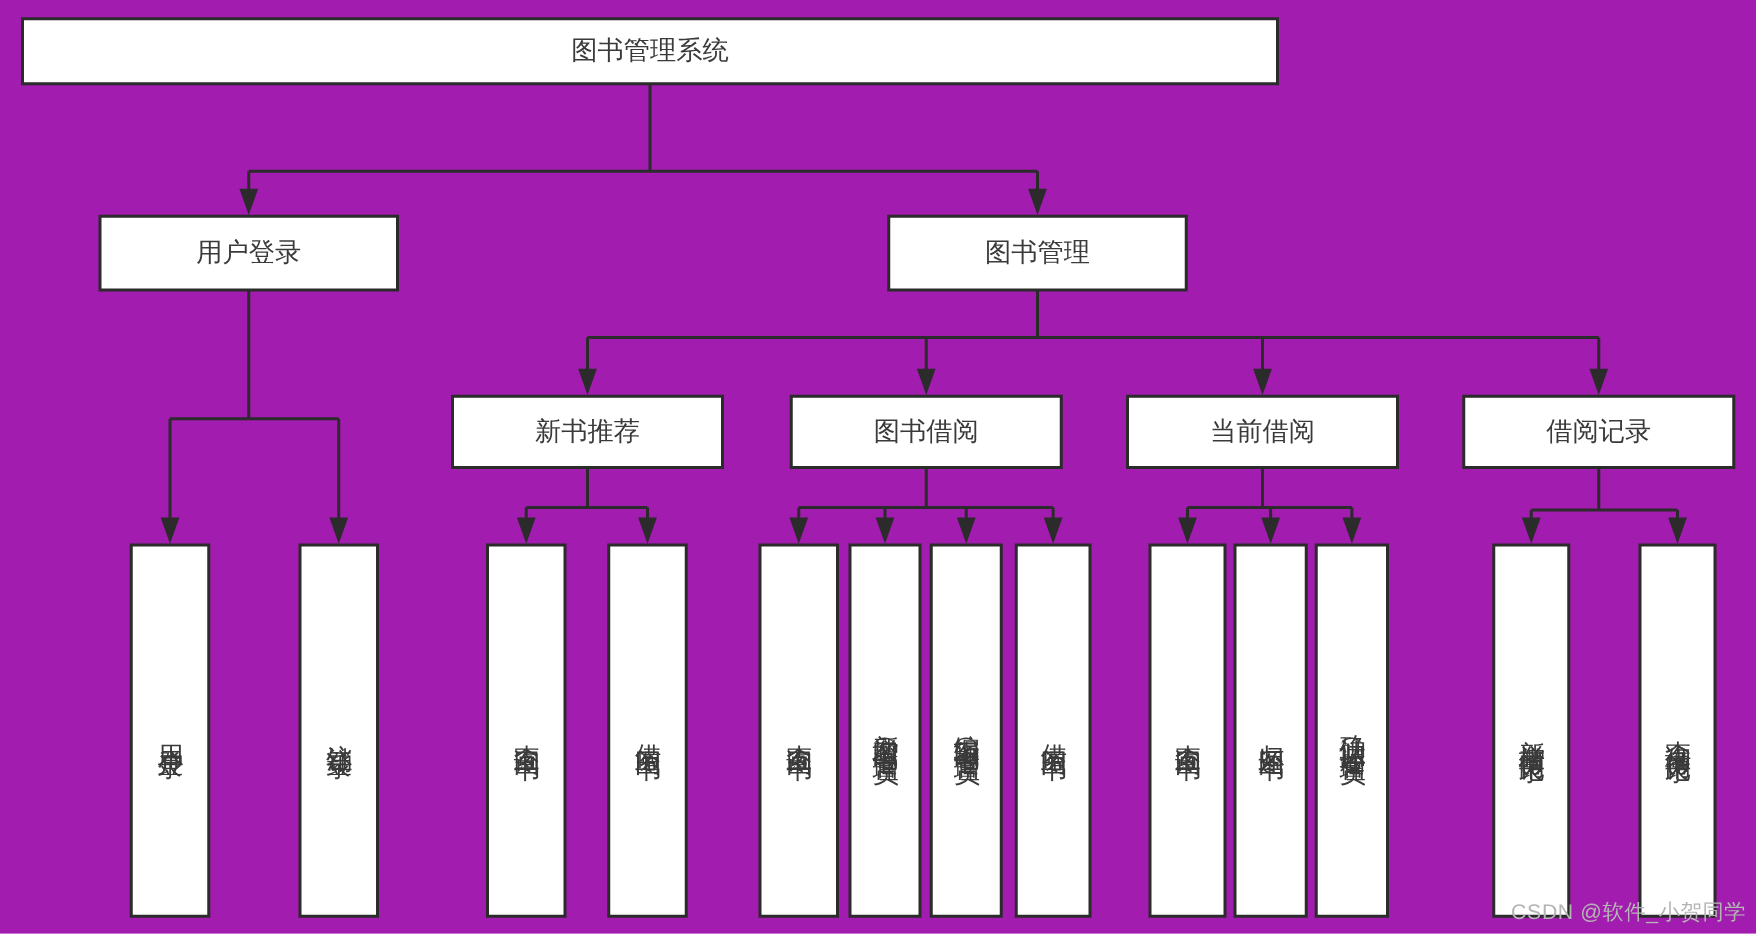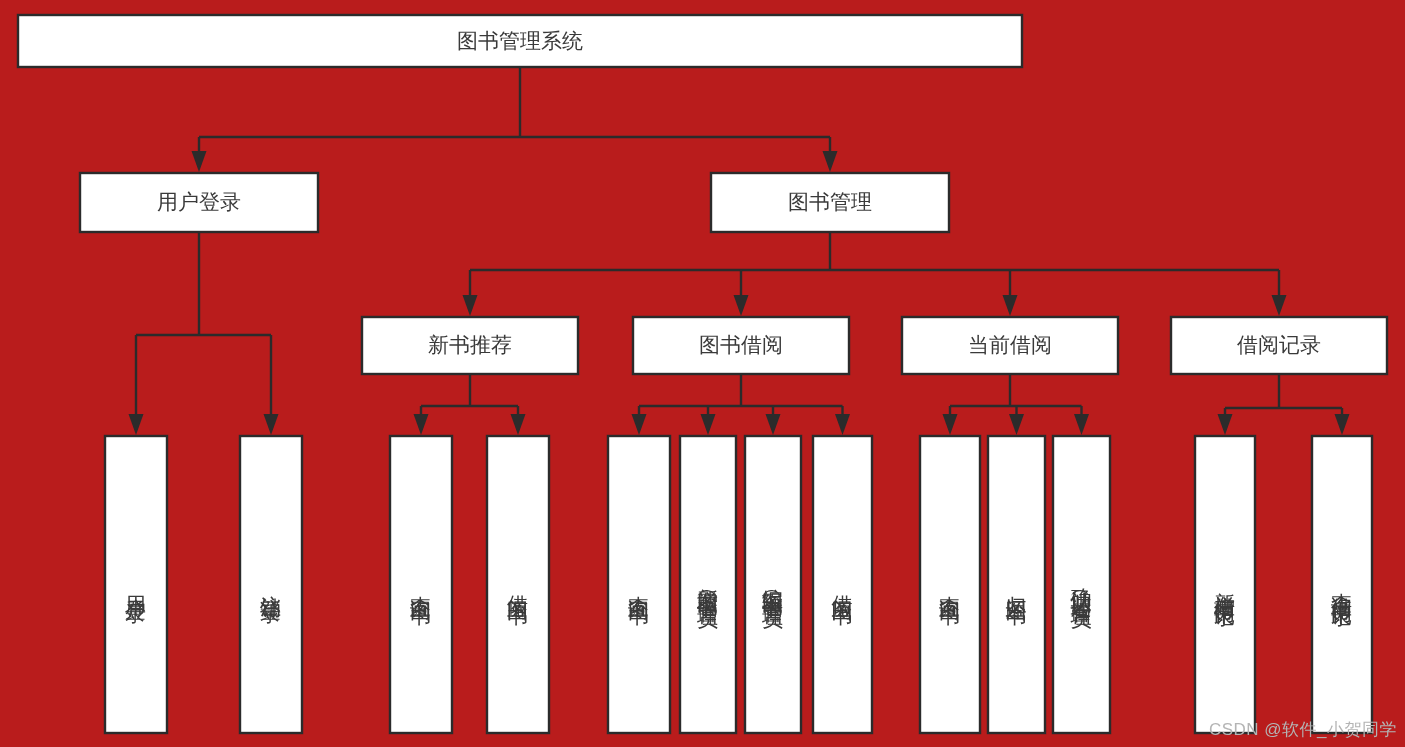--- a/index.html
+++ b/index.html
@@ -8,21 +8,21 @@
     padding: 0;
     background: #ffffff;
   }
   body {
     font-family: "Liberation Sans", "DejaVu Sans", sans-serif;
   }
   #diagram-root {
     position: relative;
     width: 1405px;
     height: 747px;
-    background: #b91c1c;
+    background: #a21caf;
     overflow: hidden;
   }
   svg#tree-svg {
     position: absolute;
     left: 0;
     top: 0;
     width: 1405px;
     height: 747px;
     display: block;
   }

